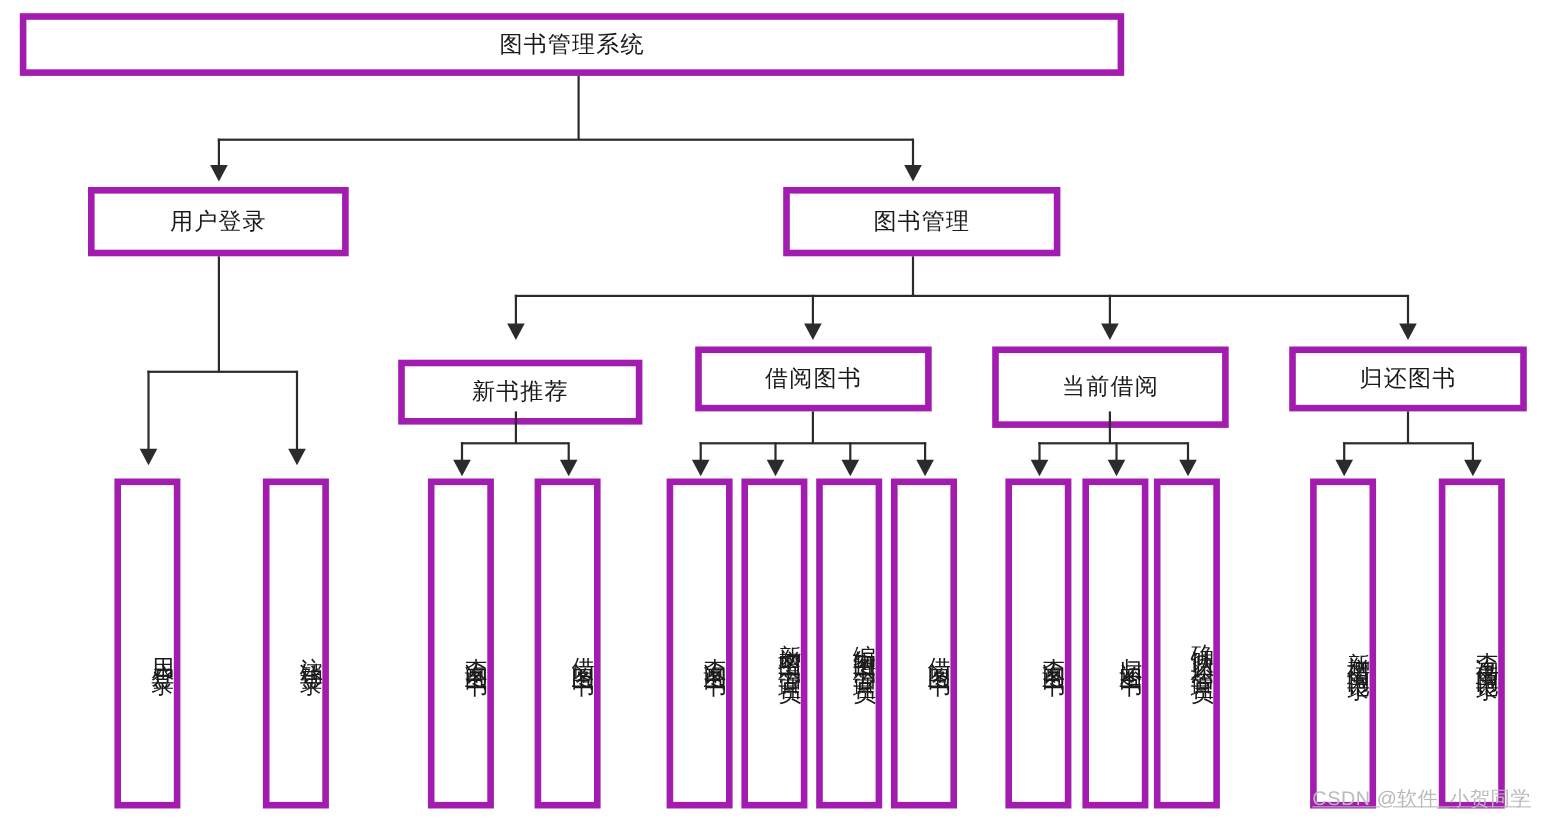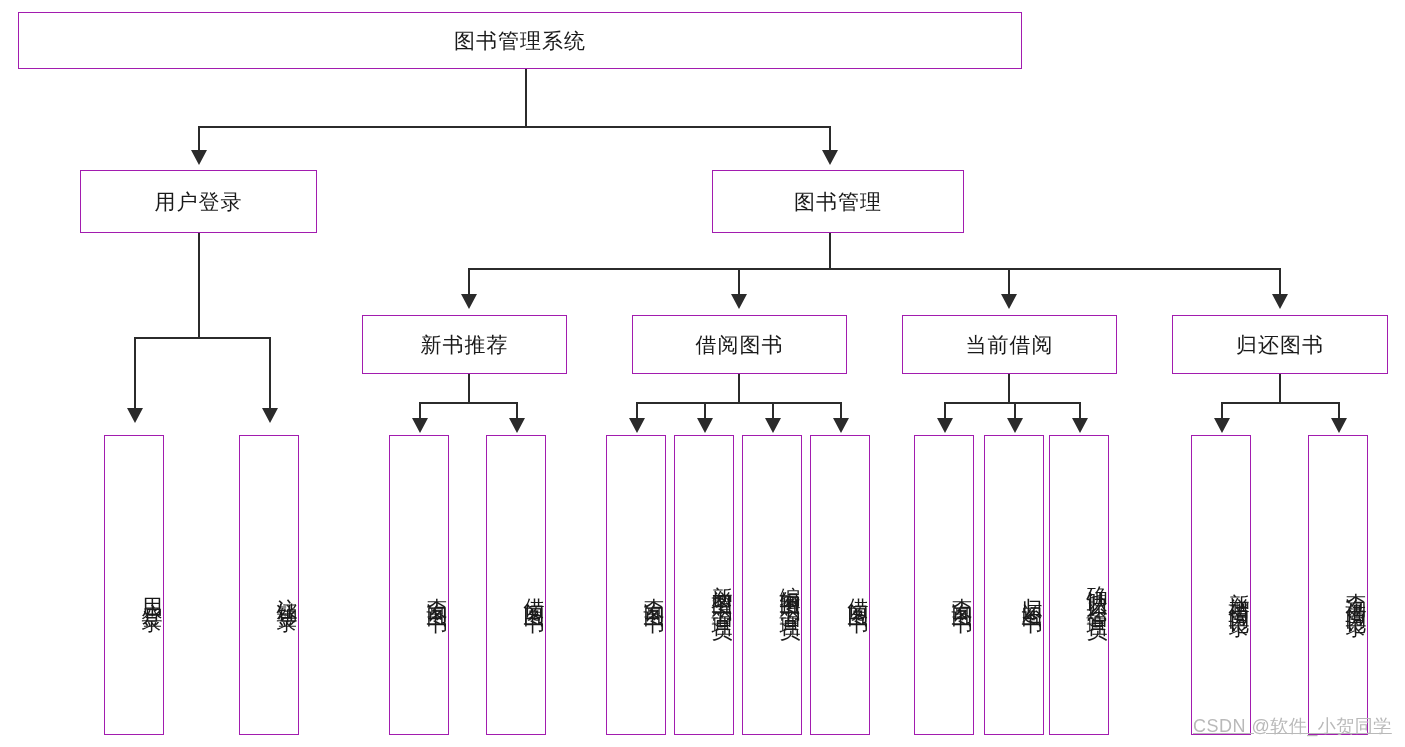--- a/index.html
+++ b/index.html
@@ -15,21 +15,21 @@
     width: 1405px;
     height: 747px;
     background: #ffffff;
     overflow: hidden;
   }
   
   .node {
     position: absolute;
     box-sizing: border-box;
     background: #ffffff;
-    border: 1px solid #a21caf;
+    border: 6px solid #a21caf;
     display: flex;
     align-items: center;
     justify-content: center;
     color: #1a1a1a;
   }
   .node.horiz {
     font-size: 21px;
     letter-spacing: 1px;
     line-height: 1.1;
   }
@@ -116,27 +116,27 @@
   <div class="hline" style="left:468px; top:268px; width:812px;"></div>
   <div class="vline" style="left:468px; top:268px; height:28px;"></div>
   <div class="arrow" style="left:461px; top:294px;"></div>
   <div class="vline" style="left:738px; top:268px; height:28px;"></div>
   <div class="arrow" style="left:731px; top:294px;"></div>
   <div class="vline" style="left:1008px; top:268px; height:28px;"></div>
   <div class="arrow" style="left:1001px; top:294px;"></div>
   <div class="vline" style="left:1279px; top:268px; height:28px;"></div>
   <div class="arrow" style="left:1272px; top:294px;"></div>
 
-  <div class="node horiz" style="left:362px; top:315px; width:205px; height:59px;text-align:center;">
+  <div class="node horiz" style="left:362px; top:327px; width:222px; height:59px;text-align:center;">
     <span>新书推荐</span>
   </div>
   <div class="node horiz" style="left:632px; top:315px; width:215px; height:59px;">
     <span>借阅图书</span>
   </div>
-  <div class="node horiz" style="left:902px; top:315px; width:215px; height:59px;">
+  <div class="node horiz" style="left:902px; top:315px; width:215px; height:74px;">
     <span>当前借阅</span>
   </div>
   <div class="node horiz" style="left:1172px; top:315px; width:216px; height:59px;">
     <span>归还图书</span>
   </div>
 
   <div class="vline" style="left:468px; top:374px; height:29px;"></div>
   <div class="hline" style="left:419px; top:402px; width:98px;"></div>
   <div class="vline" style="left:419px; top:402px; height:18px;"></div>
   <div class="arrow" style="left:412px; top:418px;"></div>

